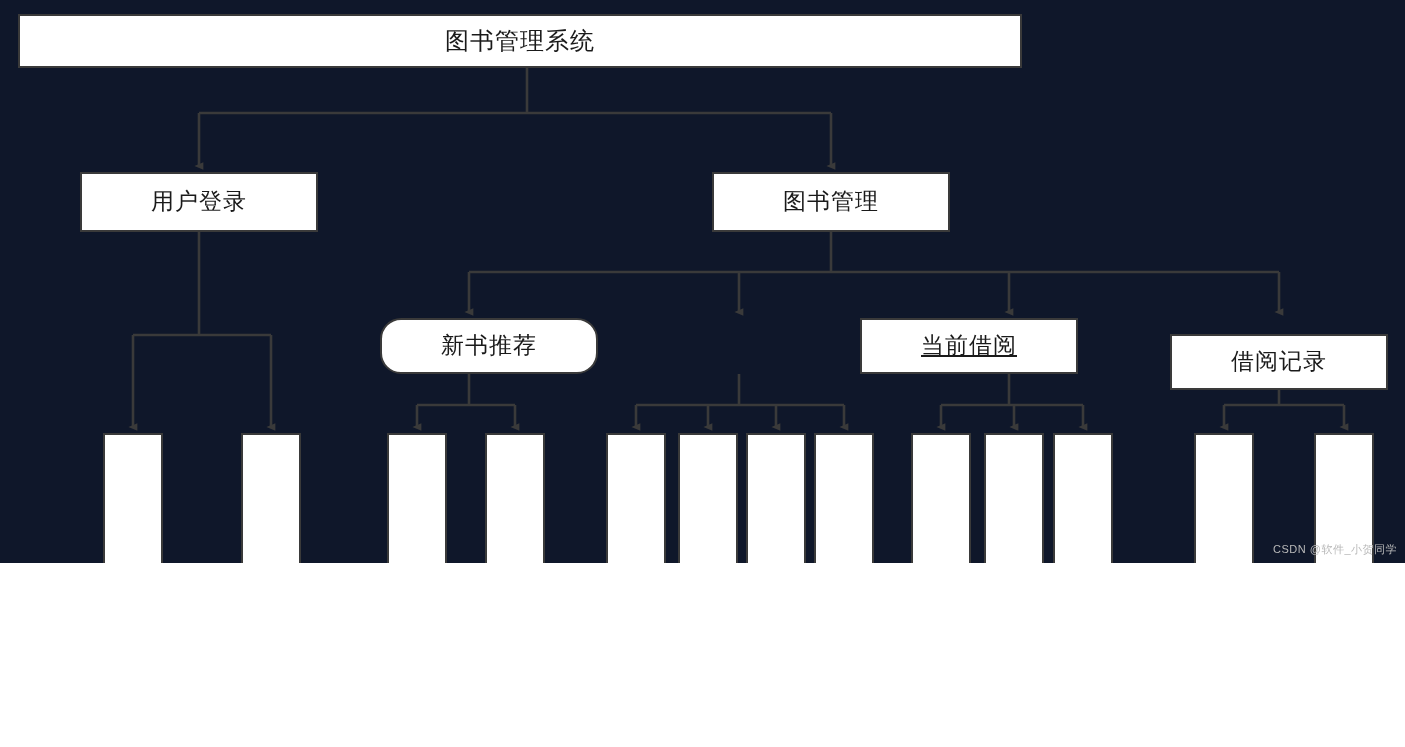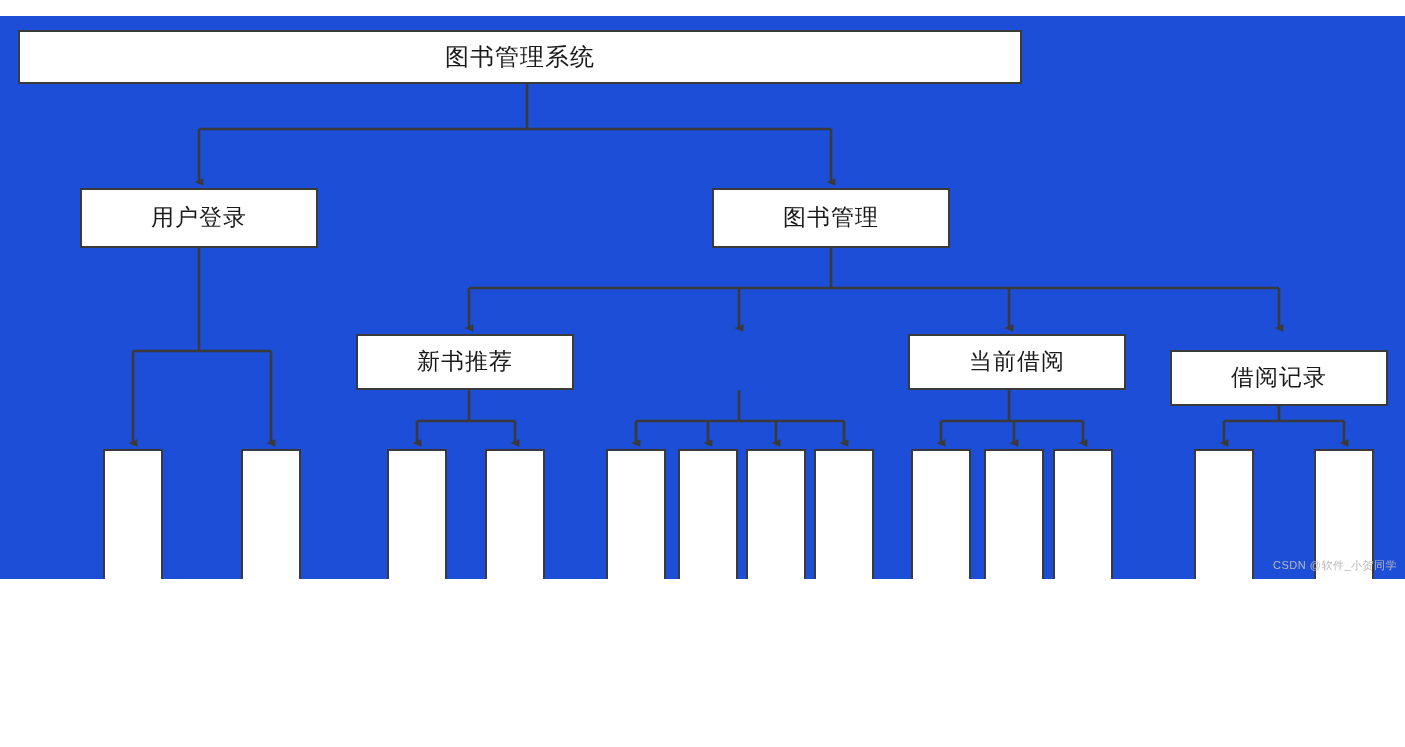--- a/index.html
+++ b/index.html
@@ -7,23 +7,22 @@
     padding: 0;
     background: #ffffff;
   }
   body {
     font-family: "Liberation Sans", "DejaVu Sans", sans-serif;
   }
   #canvas {
     position: relative;
     width: 1405px;
     height: 563px;
-    background: #1d4ed8;
+    background: #0f172a;
     overflow: hidden;
-    margin-top: 16px;
   }
   svg.edges {
     position: absolute;
     left: 0;
     top: 0;
     width: 1405px;
     height: 747px;
     pointer-events: none;
   }
   .node {
@@ -131,24 +130,24 @@
     <span>图书管理系统</span>
   </div>
 
   <div class="node horiz" style="left:80px; top:172px; width:238px; height:60px;">
     <span>用户登录</span>
   </div>
   <div class="node horiz" style="left:712px; top:172px; width:238px; height:60px;">
     <span>图书管理</span>
   </div>
 
-  <div class="node horiz" style="left:356px; top:318px; width:218px; height:56px;">
+  <div class="node horiz" style="left:380px; top:318px; width:218px; height:56px;border-radius:21px;">
     <span>新书推荐</span>
   </div>
-  <div class="node horiz" style="left:908px; top:318px; width:218px; height:56px;">
+  <div class="node horiz" style="left:860px; top:318px; width:218px; height:56px;text-decoration:underline;">
     <span>当前借阅</span>
   </div>
   <div class="node horiz" style="left:1170px; top:334px; width:218px; height:56px;">
     <span>借阅记录</span>
   </div>
 
   <div class="node vert" style="left:103px; top:433px; width:60px; height:302px;">
     <span class="vtext">用户登录</span>
   </div>
   <div class="node vert" style="left:241px; top:433px; width:60px; height:302px;">

